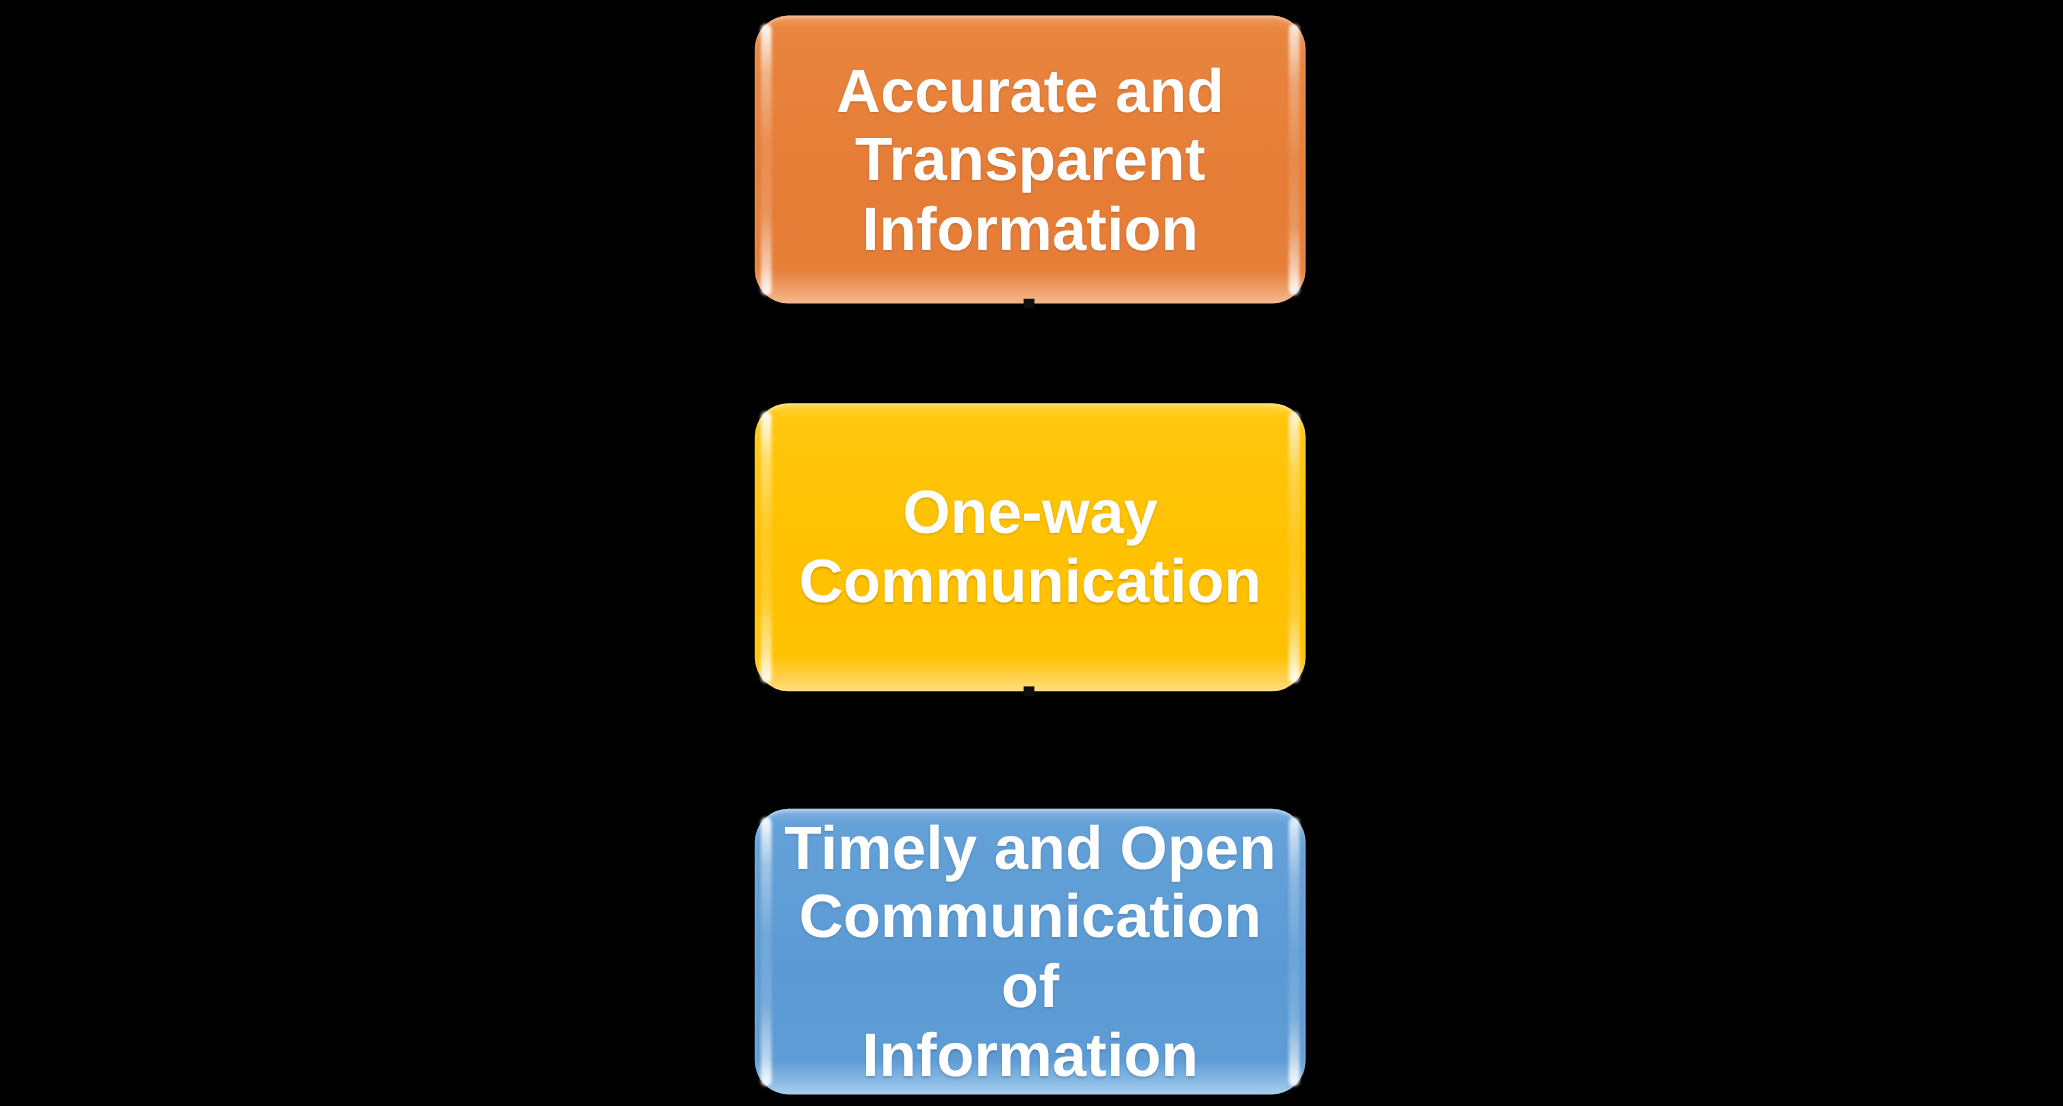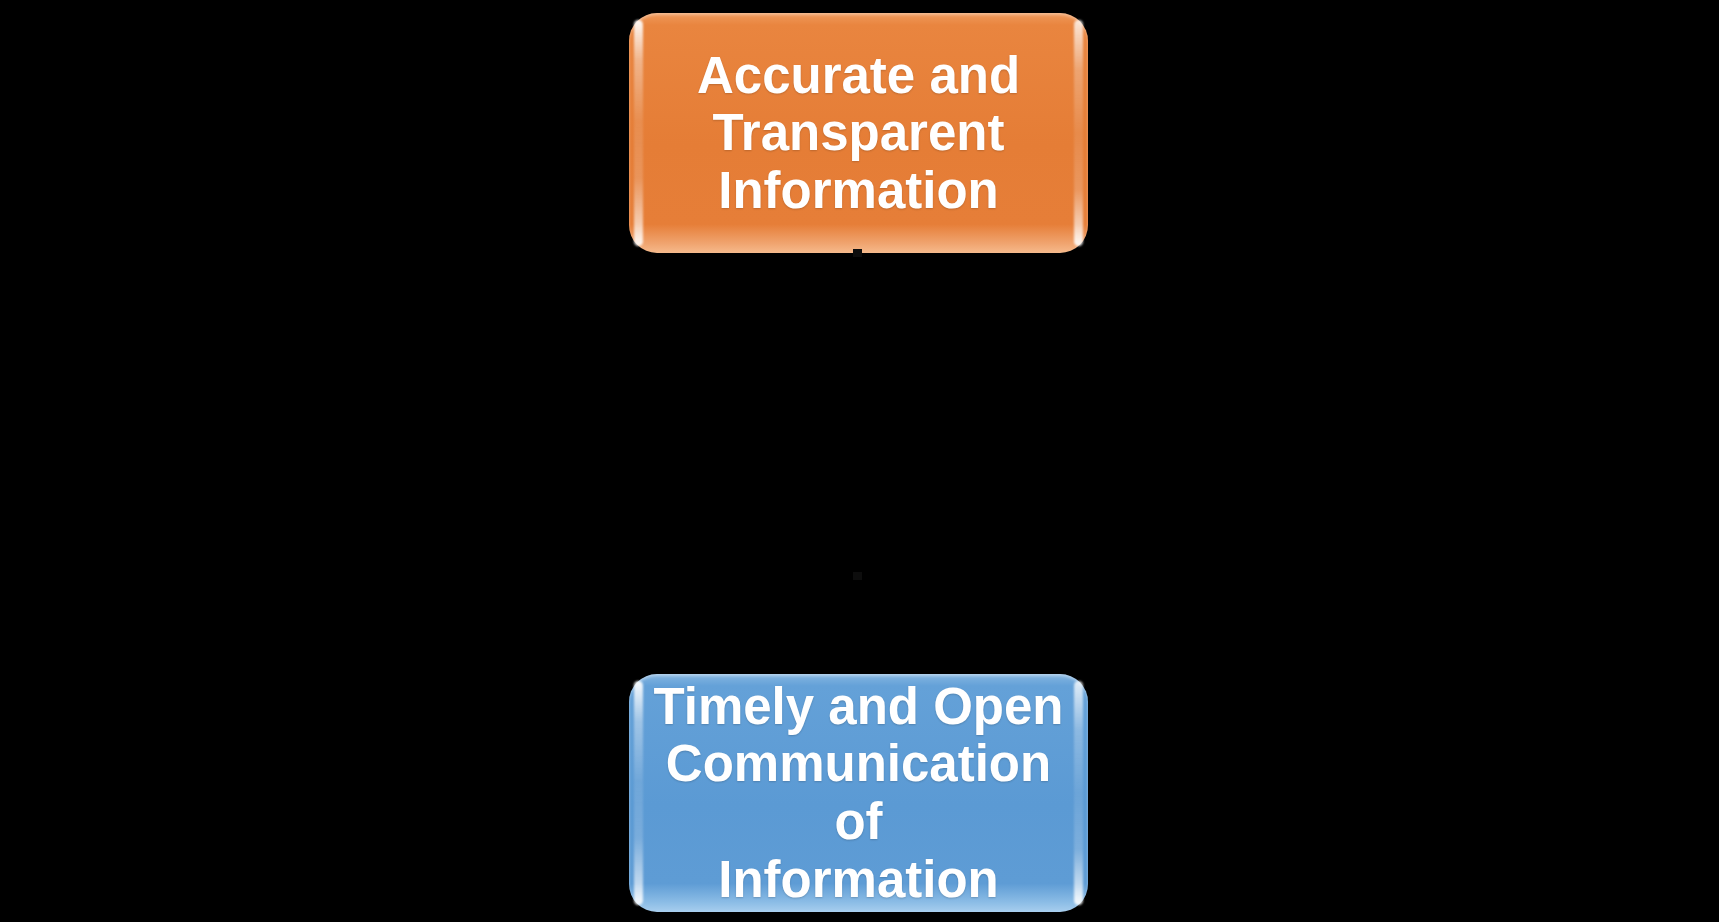--- a/index.html
+++ b/index.html
@@ -115,20 +115,24 @@
 <div class="canvas">
 
   <div class="box box-orange">
     <span class="box-label">Accurate and
 Transparent
 Information</span>
   </div>
 
   <div class="connector-stub stub-1"></div>
 
+  <div class="box box-yellow">
+    <span class="box-label">One-way
+Communication</span>
+  </div>
 
   <div class="connector-stub stub-2"></div>
 
   <div class="box box-blue">
     <span class="box-label">Timely and Open
 Communication of
 Information</span>
   </div>
 
 </div>

